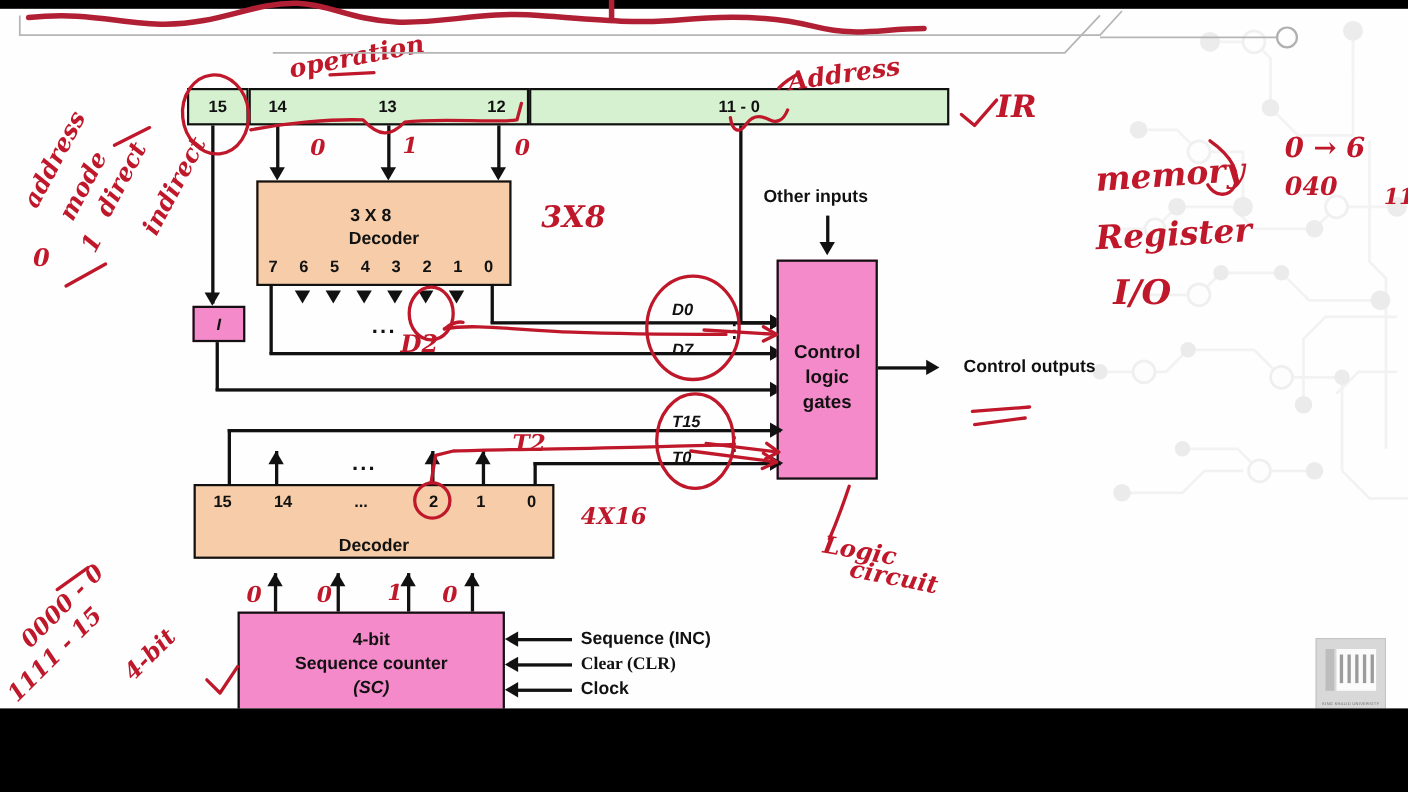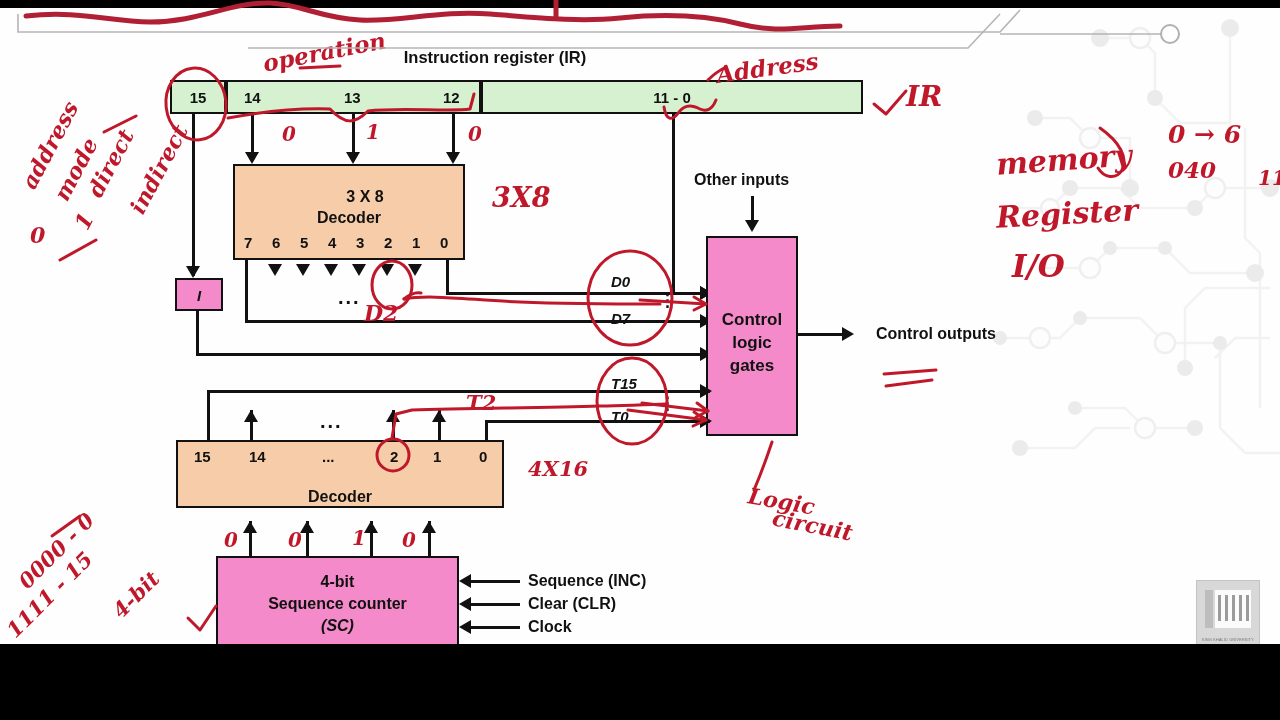--- a/index.html
+++ b/index.html
@@ -100,23 +100,20 @@
           <circle cx="110" cy="130" r="10"></circle>
         <circle cx="235" cy="180" r="10"></circle>
           <circle cx="70" cy="200" r="9"></circle>
         <circle cx="185" cy="335" r="10"></circle>
           <circle cx="110" cy="260" r="10"></circle>
         <circle cx="165" cy="420" r="10"></circle>
           <circle cx="60" cy="330" r="10"></circle>
       </g>
     </svg>
 
-    <div class="lbl ctr" style="left:330px;top:40px;width:330px;font-size:16.5px;">
-      <span>Instruction register (IR)</span>
-    </div>
 
     <div class="box green" style="left:170px;top:72px;width:56px;height:34px;">
       <div class="lbl ctr" style="left:0;top:7px;width:52px;font-size:15px;">15</div>
     </div>
     <div class="box green" style="left:226px;top:72px;width:255px;height:34px;">
       <div class="lbl" style="left:16px;top:7px;font-size:15px;">14</div>
       <div class="lbl" style="left:116px;top:7px;font-size:15px;">13</div>
       <div class="lbl" style="left:215px;top:7px;font-size:15px;">12</div>
     </div>
     <div class="box green" style="left:481px;top:72px;width:382px;height:34px;">
@@ -131,21 +128,21 @@
     <div class="line v" style="left:352px;top:106px;height:44px;"></div>
     <div class="arr-d" style="left:346px;top:144px;"></div>
     <div class="line v" style="left:452px;top:106px;height:44px;"></div>
     <div class="arr-d" style="left:446px;top:144px;"></div>
 
     <div class="line v" style="left:672px;top:106px;height:180px;"></div>
     <div class="line h" style="left:672px;top:284px;width:38px;"></div>
     <div class="arr-r" style="left:700px;top:278px;"></div>
 
     <div class="box peach" style="left:233px;top:156px;width:232px;height:96px;">
-      <div class="lbl ctr" style="left:0;top:22px;width:204px;font-size:16px;padding-left:28px;">3 X 8</div>
+      <div class="lbl ctr" style="left:0;top:22px;width:204px;font-size:16px;">3 X 8</div>
       <div class="lbl ctr" style="left:0;top:43px;width:228px;font-size:16px;">Decoder</div>
       <div class="lbl" style="left:9px;top:68px;font-size:15px;">7</div>
       <div class="lbl" style="left:37px;top:68px;font-size:15px;">6</div>
       <div class="lbl" style="left:65px;top:68px;font-size:15px;">5</div>
       <div class="lbl" style="left:93px;top:68px;font-size:15px;">4</div>
       <div class="lbl" style="left:121px;top:68px;font-size:15px;">3</div>
       <div class="lbl" style="left:149px;top:68px;font-size:15px;">2</div>
       <div class="lbl" style="left:177px;top:68px;font-size:15px;">1</div>
       <div class="lbl" style="left:205px;top:68px;font-size:15px;">0</div>
     </div>
@@ -239,21 +236,21 @@
     <div class="arr-u" style="left:364px;top:513px;"></div>
     <div class="line v" style="left:428px;top:513px;height:35px;"></div>
     <div class="arr-u" style="left:422px;top:513px;"></div>
 
     <div class="line h" style="left:470px;top:572px;width:50px;"></div>
     <div class="arr-l" style="left:459px;top:566px;"></div>
     <div class="lbl" style="left:528px;top:564px;font-size:16px;">Sequence (INC)</div>
 
     <div class="line h" style="left:470px;top:595px;width:50px;"></div>
     <div class="arr-l" style="left:459px;top:589px;"></div>
-    <div class="lbl" style="left:528px;top:587px;font-size:16px;">Clear (CLR)</div>
+    <div class="lbl" style="left:528px;top:587px;font-size:16px;font-family:Liberation Serif, serif;">Clear (CLR)</div>
 
     <div class="line h" style="left:470px;top:618px;width:50px;"></div>
     <div class="arr-l" style="left:459px;top:612px;"></div>
     <div class="lbl" style="left:528px;top:610px;font-size:16px;">Clock</div>
 
     <svg id="ink" viewBox="0 0 1280 720">
       <g stroke="#c0182b" stroke-width="3" fill="none" stroke-linecap="round" stroke-linejoin="round">
 
         <ellipse cx="196" cy="96" rx="30" ry="36" transform="rotate(-6 196 96)"></ellipse>
 

